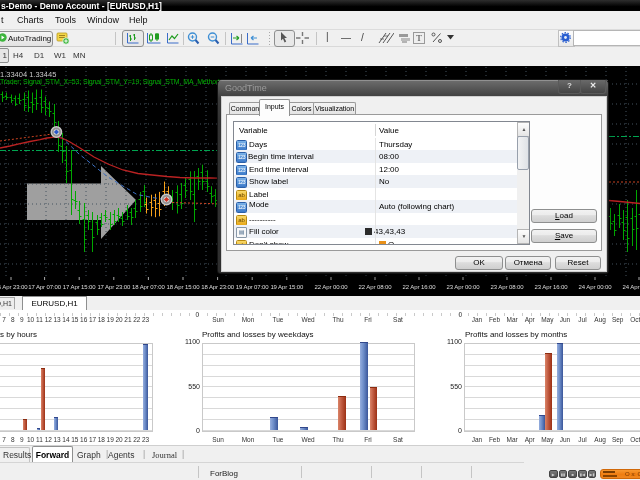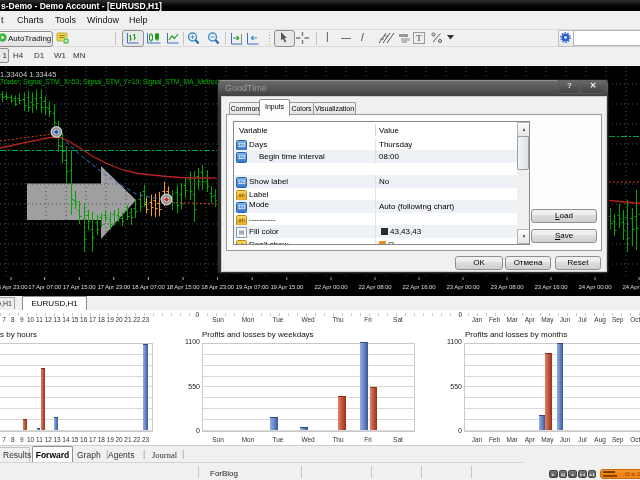--- a/index.html
+++ b/index.html
@@ -372,22 +372,28 @@
           <div class="abs" style="left:141px;top:2px;width:1px;height:12px;background:#d5d5d5;"></div>
         </div>
         <div style="position:absolute;left:0;top:16.00px;width:283px;height:12.45px;background:#fff;">
               <span style="position:absolute;left:2px;top:2px;width:9px;height:9px;border-radius:1.5px;background:linear-gradient(#7ab2e8,#3a78c8);border:0.5px solid #2a5fa8;color:#fff;font-size:5px;line-height:8px;text-align:center;letter-spacing:-0.5px;">123</span>
               <span style="position:absolute;left:15px;top:2px;">Days</span>
               <span style="position:absolute;left:145px;top:2px;">Thursday</span>
               <div style="position:absolute;left:141px;top:0;width:1px;height:12.45px;background:#e4e4e4;"></div>
             </div>
             <div style="position:absolute;left:0;top:28.45px;width:283px;height:12.45px;background:#eef1f6;">
               <span style="position:absolute;left:2px;top:2px;width:9px;height:9px;border-radius:1.5px;background:linear-gradient(#7ab2e8,#3a78c8);border:0.5px solid #2a5fa8;color:#fff;font-size:5px;line-height:8px;text-align:center;letter-spacing:-0.5px;">123</span>
-              <span style="position:absolute;left:25px;top:2px;">Begin time interval</span>
+              <span style="position:absolute;left:14px;top:2px;">Begin time interval</span>
               <span style="position:absolute;left:145px;top:2px;">08:00</span>
+              <div style="position:absolute;left:141px;top:0;width:1px;height:12.45px;background:#e4e4e4;"></div>
+            </div>
+            <div style="position:absolute;left:0;top:40.90px;width:283px;height:12.45px;background:#fff;">
+              <span style="position:absolute;left:2px;top:2px;width:9px;height:9px;border-radius:1.5px;background:linear-gradient(#7ab2e8,#3a78c8);border:0.5px solid #2a5fa8;color:#fff;font-size:5px;line-height:8px;text-align:center;letter-spacing:-0.5px;">123</span>
+              <span style="position:absolute;left:15px;top:2px;">End time interval</span>
+              <span style="position:absolute;left:145px;top:2px;">12:00</span>
               <div style="position:absolute;left:141px;top:0;width:1px;height:12.45px;background:#e4e4e4;"></div>
             </div>
             <div style="position:absolute;left:0;top:65.80px;width:283px;height:12.45px;background:#fff;">
               <span style="position:absolute;left:2px;top:2px;width:9px;height:9px;border-radius:1.5px;background:linear-gradient(#f8d868,#e8a818);border:0.5px solid #b88a10;color:#6a4a00;font-size:6px;line-height:8px;text-align:center;">ab</span>
               <span style="position:absolute;left:15px;top:2px;">Label</span>
               <span style="position:absolute;left:145px;top:2px;"></span>
               <div style="position:absolute;left:141px;top:0;width:1px;height:12.45px;background:#e4e4e4;"></div>
             </div>
             <div style="position:absolute;left:0;top:53.35px;width:283px;height:12.45px;background:#eef1f6;">
               <span style="position:absolute;left:2px;top:2px;width:9px;height:9px;border-radius:1.5px;background:linear-gradient(#7ab2e8,#3a78c8);border:0.5px solid #2a5fa8;color:#fff;font-size:5px;line-height:8px;text-align:center;letter-spacing:-0.5px;">123</span>
@@ -403,21 +409,21 @@
             </div>
             <div style="position:absolute;left:0;top:90.70px;width:283px;height:12.45px;background:#fff;">
               <span style="position:absolute;left:2px;top:2px;width:9px;height:9px;border-radius:1.5px;background:linear-gradient(#f8d868,#e8a818);border:0.5px solid #b88a10;color:#6a4a00;font-size:6px;line-height:8px;text-align:center;">ab</span>
               <span style="position:absolute;left:15px;top:2px;">----------</span>
               <span style="position:absolute;left:145px;top:2px;"></span>
               <div style="position:absolute;left:141px;top:0;width:1px;height:12.45px;background:#e4e4e4;"></div>
             </div>
             <div style="position:absolute;left:0;top:103.15px;width:283px;height:14px;background:#eef1f6;">
               <span style="position:absolute;left:2px;top:2px;width:9px;height:9px;border-radius:1px;background:#f8f8f8;border:0.5px solid #8898a8;color:#4a6a8a;font-size:6px;line-height:8px;text-align:center;">▤</span>
               <span style="position:absolute;left:15px;top:2px;">Fill color</span>
-              <span style="position:absolute;left:147px;top:2px;"><span style="display:inline-block;width:7px;height:7px;background:#2b2b2b;vertical-align:-1px;margin-right:2px;"></span>43,43,43</span>
+              <span style="position:absolute;left:131px;top:2px;"><span style="display:inline-block;width:7px;height:7px;background:#2b2b2b;vertical-align:-1px;margin-right:2px;"></span>43,43,43</span>
               <div style="position:absolute;left:141px;top:0;width:1px;height:12.45px;background:#e4e4e4;"></div>
             </div>
             <div style="position:absolute;left:0;top:115.60px;width:283px;height:12.45px;background:#fff;">
               <span style="position:absolute;left:2px;top:2px;width:9px;height:9px;border-radius:1.5px;background:linear-gradient(#f8d868,#e8a818);border:0.5px solid #b88a10;color:#6a4a00;font-size:6px;line-height:8px;text-align:center;">ab</span>
               <span style="position:absolute;left:15px;top:2px;">Don't show</span>
               <span style="position:absolute;left:145px;top:2px;"><span style="display:inline-block;width:7px;height:7px;background:#e89018;vertical-align:-1px;margin-right:2px;"></span>O</span>
               <div style="position:absolute;left:141px;top:0;width:1px;height:12.45px;background:#e4e4e4;"></div>
             </div>
 
         <div class="abs" style="left:283px;top:0;width:12px;height:120px;background:#f0f0f0;">

